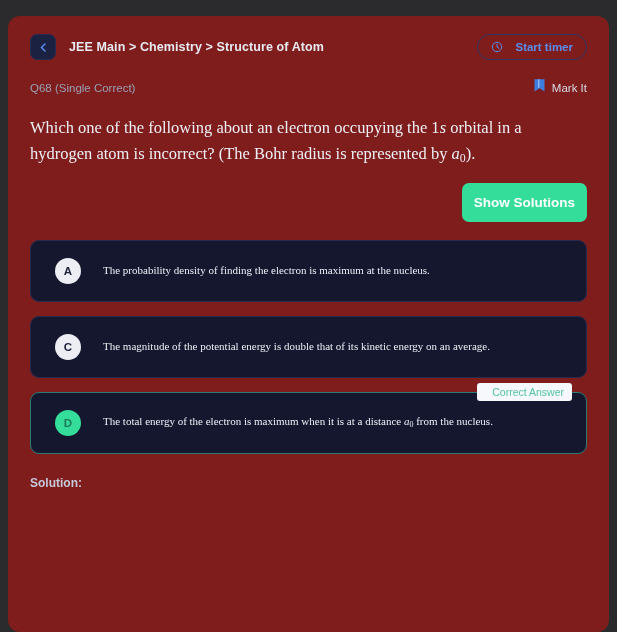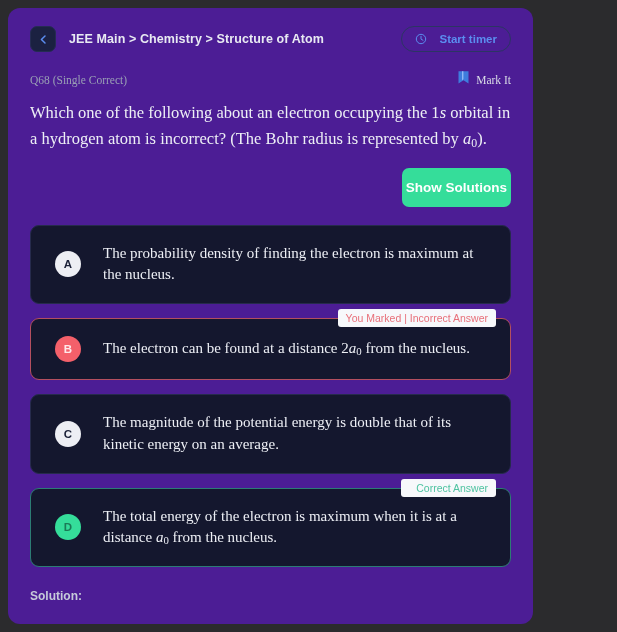--- a/index.html
+++ b/index.html
@@ -12,24 +12,24 @@
 
   body {
     background: #2b2b2d;
     font-family: "Liberation Sans", sans-serif;
     -webkit-font-smoothing: antialiased;
   }
 
   .panel {
     position: absolute;
     left: 8px;
-    top: 8px;
-    width: 525px;
+    top: 16px;
+    width: 601px;
     height: 616px;
-    background: #4c1d95;
+    background: #7f1d1d;
     border-radius: 12px;
     overflow: hidden;
   }
 
   .panel-inner {
     padding: 14px 22px 0 22px;
     height: 100%;
   }
 
   
@@ -80,22 +80,21 @@
     font-family: "Liberation Sans", sans-serif;
     cursor: pointer;
     white-space: nowrap;
   }
   .timer-button svg { display: block; flex: none; }
 
   
   .meta-row {
     display: flex;
     align-items: center;
-    margin-bottom: 11px;
-    font-family: Liberation Serif, serif;
+    margin-bottom: 18px;
   }
   .q-label {
     color: #9aa0b5;
     font-size: 11.5px;
   }
   .mark-it {
     display: flex;
     align-items: center;
     gap: 6px;
     cursor: pointer;
@@ -138,21 +137,21 @@
     margin-bottom: 18px;
   }
   .show-solutions {
     background: #35dd9a;
     color: #ffffff;
     font-size: 13.5px;
     font-weight: bold;
     font-family: "Liberation Sans", sans-serif;
     border: none;
     border-radius: 7px;
-    padding: 12px 4px;
+    padding: 12px 12px;
     cursor: pointer;
   }
 
   
   .options { display: block; }
 
   .option {
     position: relative;
     display: flex;
     align-items: center;
@@ -181,21 +180,21 @@
     margin-left: 6px;
   }
   .badge-default  { background: #edeef4; color: #1b2038; }
   .badge-incorrect{ background: #f4606a; color: #ffe9ea; }
   .badge-correct  { background: #35dd9a; color: #1b7a57; }
 
   .option-text {
     margin-left: 22px;
     color: #edeff5;
     font-family: "Liberation Serif", serif;
-    font-size: 15px;
+    font-size: 11px;
     line-height: 1.45;
   }
   .option-text i { font-style: italic; }
   .option-text .sub {
     font-size: 0.72em;
     vertical-align: -0.22em;
     font-style: normal;
   }
 
   .status-badge {
@@ -275,27 +274,20 @@
     </div>
 
     
     <div class="options">
 
       <div class="option state-default">
         <div class="option-badge badge-default">A</div>
         <div class="option-text">The probability density of finding the electron is maximum at the nucleus.</div>
       </div>
 
-      <div class="option state-incorrect">
-        <div class="status-badge status-incorrect">You Marked | Incorrect Answer</div>
-        <div class="option-badge badge-incorrect">B</div>
-        <div class="option-text">
-          <span>The electron can be found at a distance 2</span><i>a</i><span class="sub">0</span><span> from the nucleus.</span>
-        </div>
-      </div>
 
       <div class="option state-default">
         <div class="option-badge badge-default">C</div>
         <div class="option-text">The magnitude of the potential energy is double that of its kinetic energy on an average.</div>
       </div>
 
       <div class="option state-correct">
         <div class="status-badge status-correct">Correct Answer</div>
         <div class="option-badge badge-correct">D</div>
         <div class="option-text">

